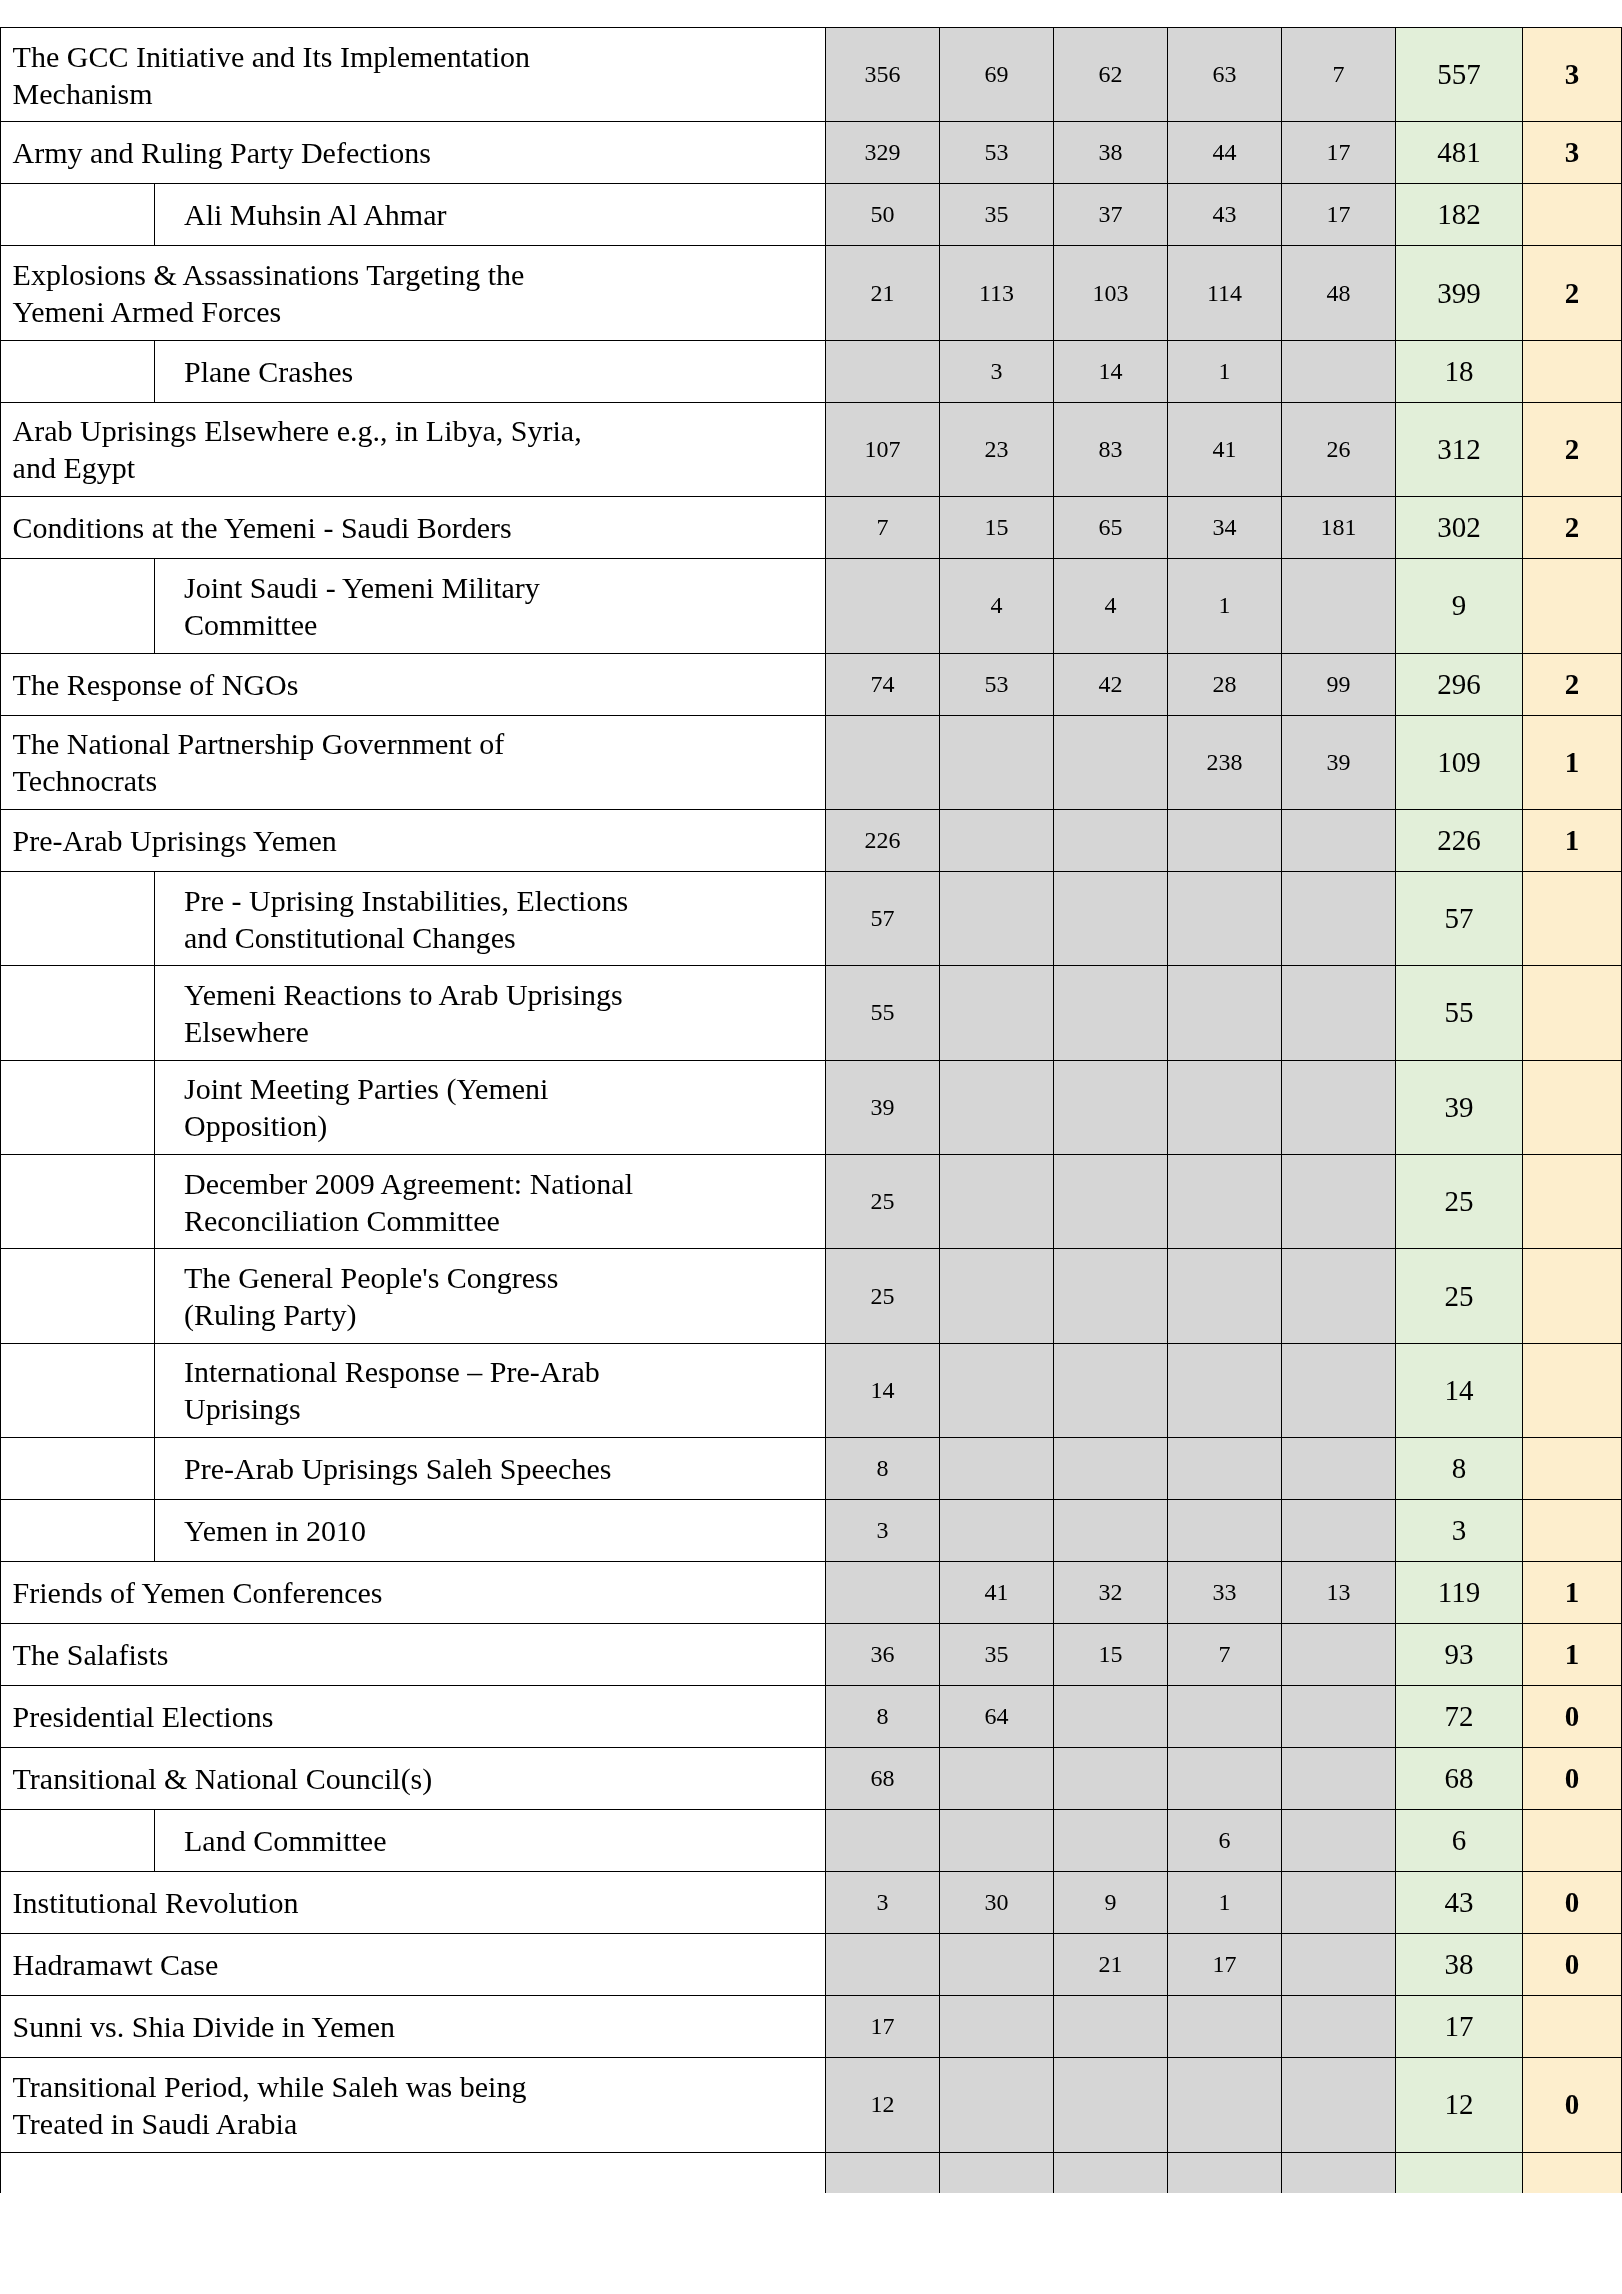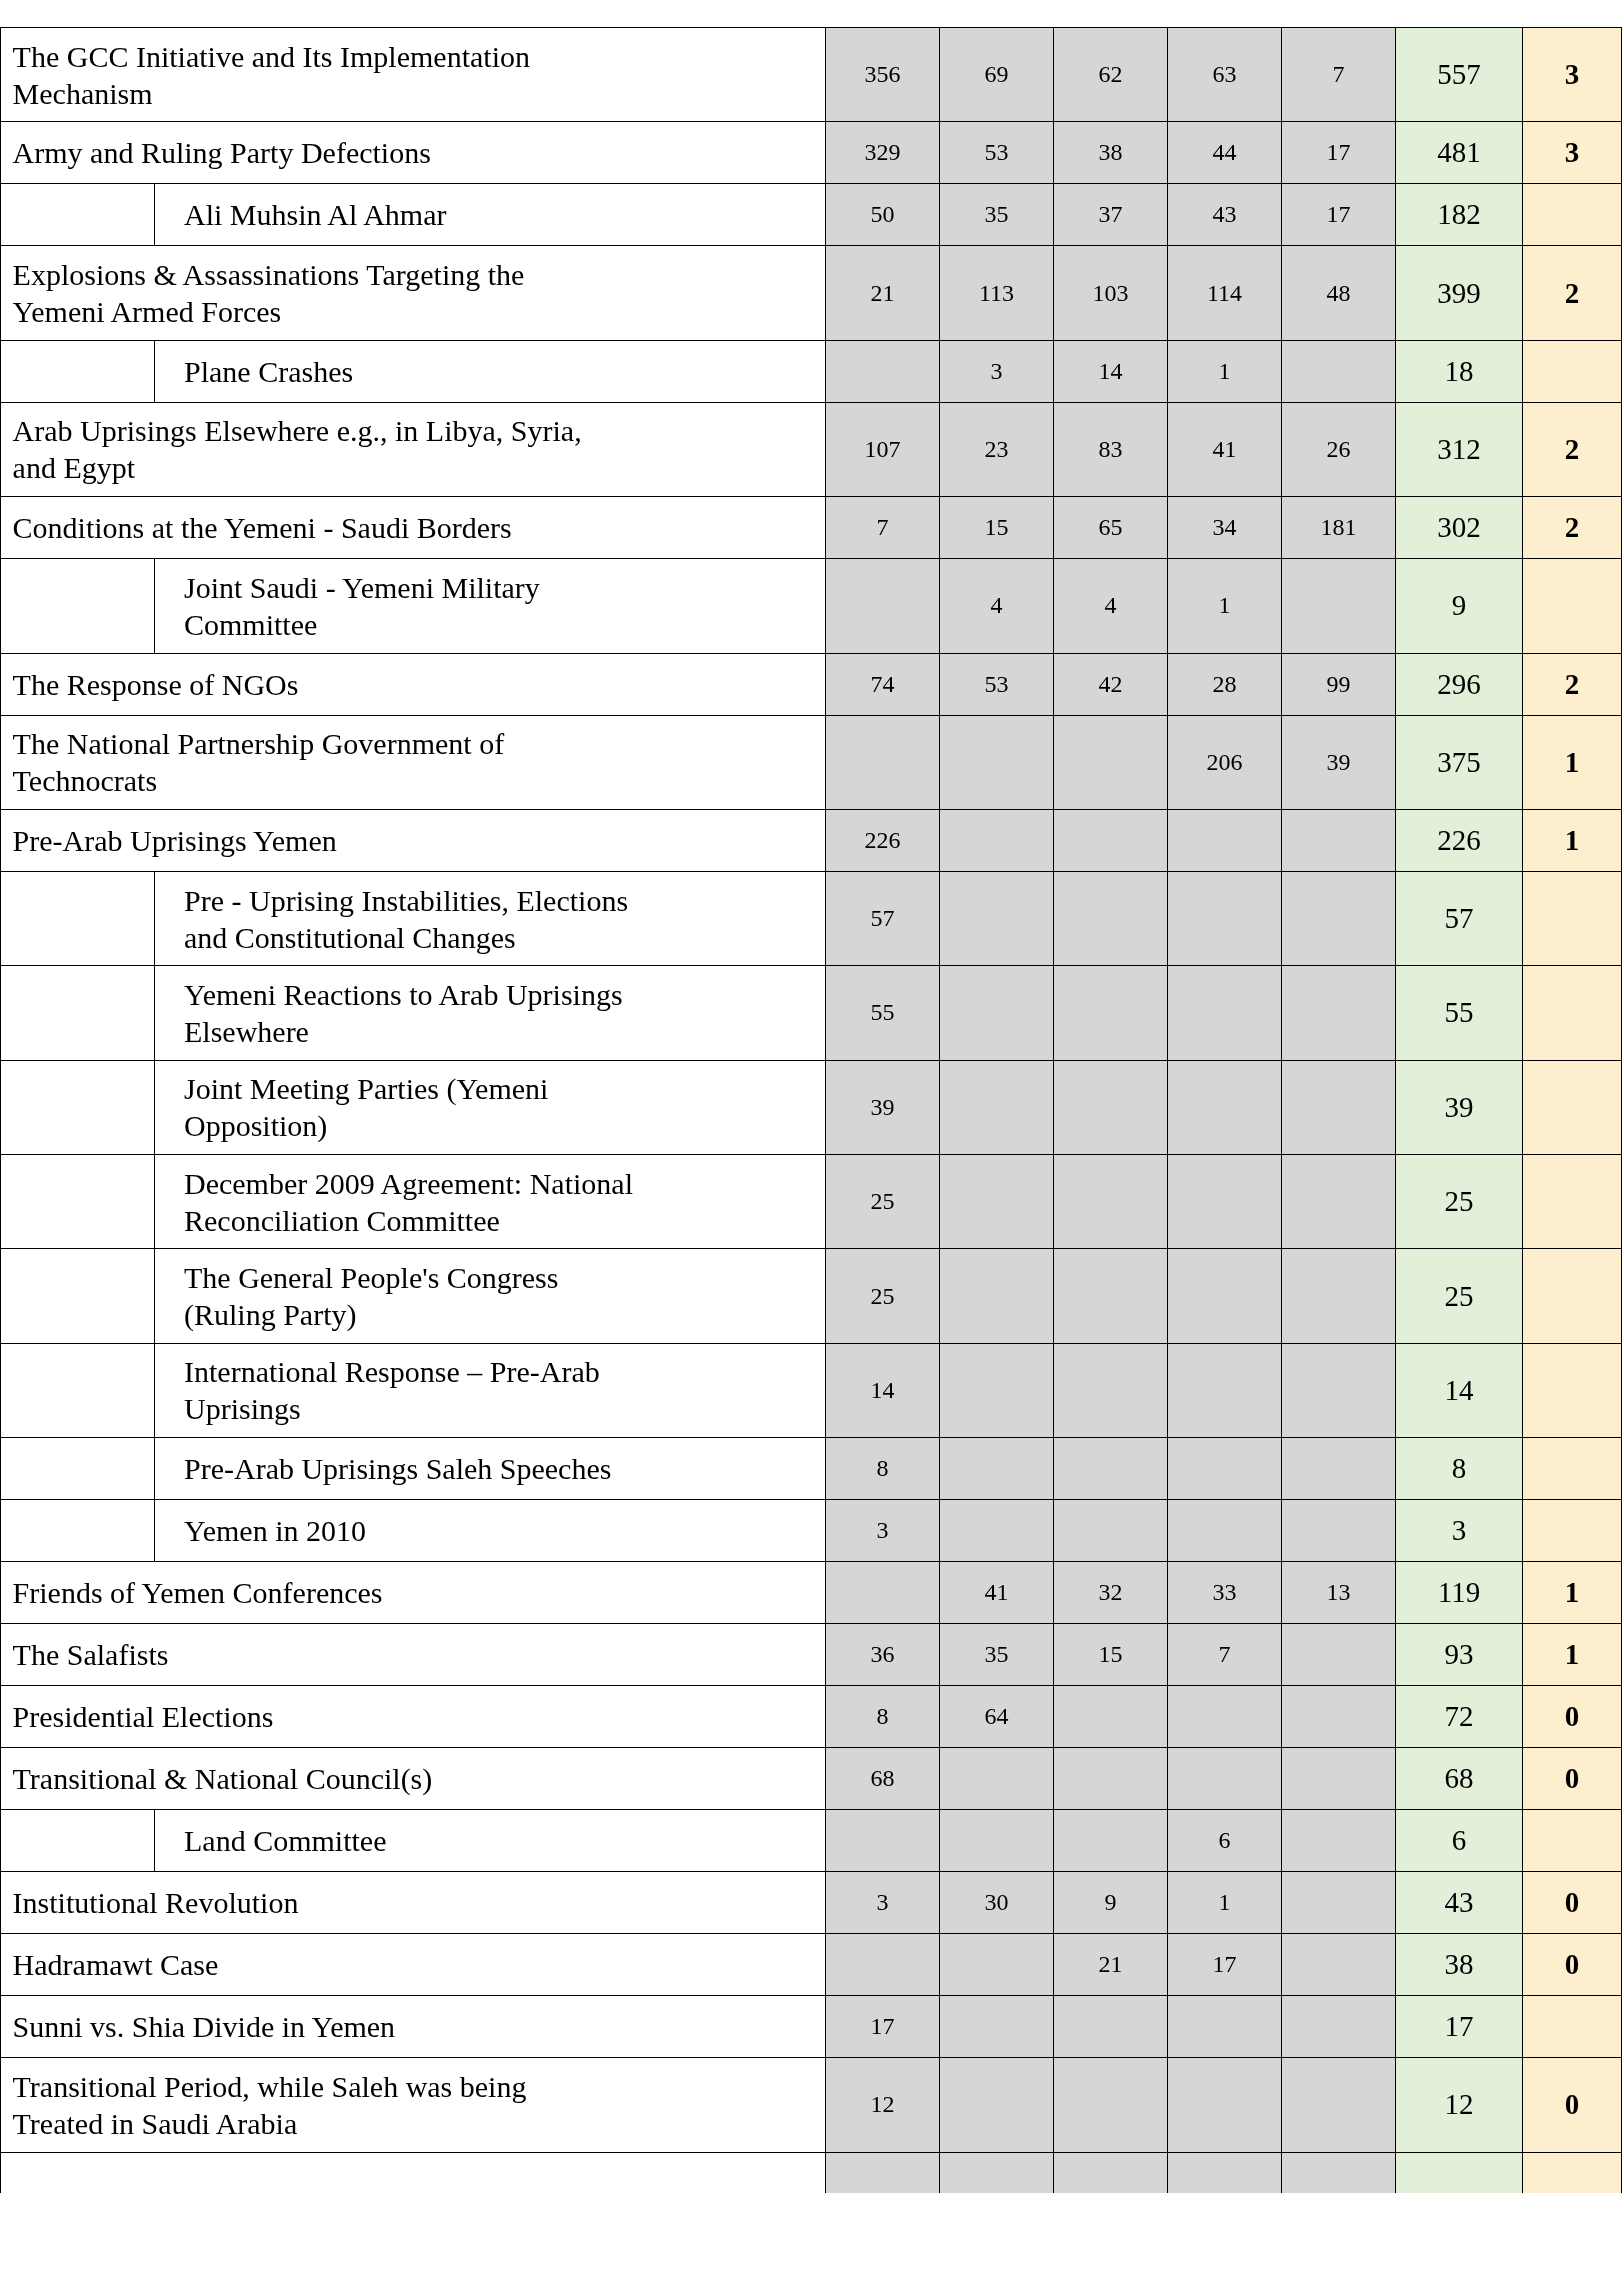--- a/index.html
+++ b/index.html
@@ -169,23 +169,23 @@
           <td class="value-cell">99</td>
           <td class="total-cell">296</td>
           <td class="score-cell">2</td>
         </tr>
         <tr class="row">
           <td class="topic-cell" colspan="2">The National Partnership Government of
 Technocrats</td>
           <td class="value-cell"></td>
           <td class="value-cell"></td>
           <td class="value-cell"></td>
-          <td class="value-cell">206</td>
+          <td class="value-cell">238</td>
           <td class="value-cell">39</td>
-          <td class="total-cell">375</td>
+          <td class="total-cell">109</td>
           <td class="score-cell">1</td>
         </tr>
         <tr class="row">
           <td class="topic-cell" colspan="2">Pre-Arab Uprisings Yemen</td>
           <td class="value-cell">226</td>
           <td class="value-cell"></td>
           <td class="value-cell"></td>
           <td class="value-cell"></td>
           <td class="value-cell"></td>
           <td class="total-cell">226</td>

